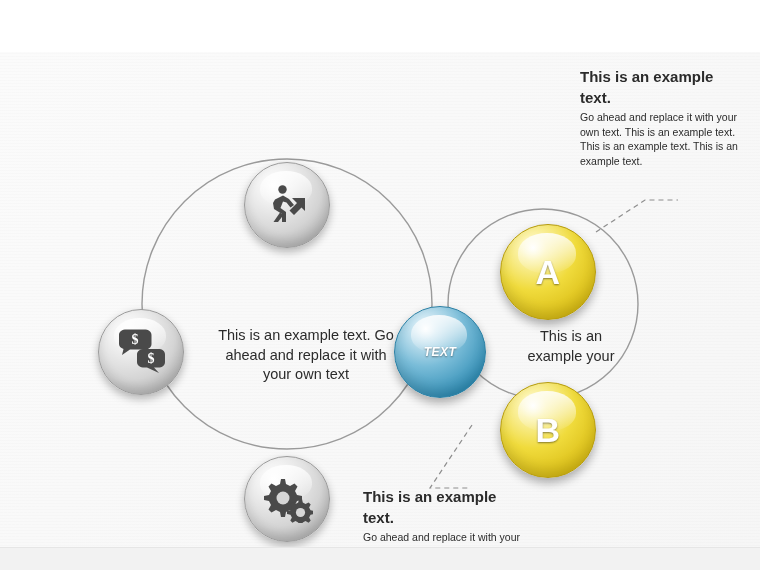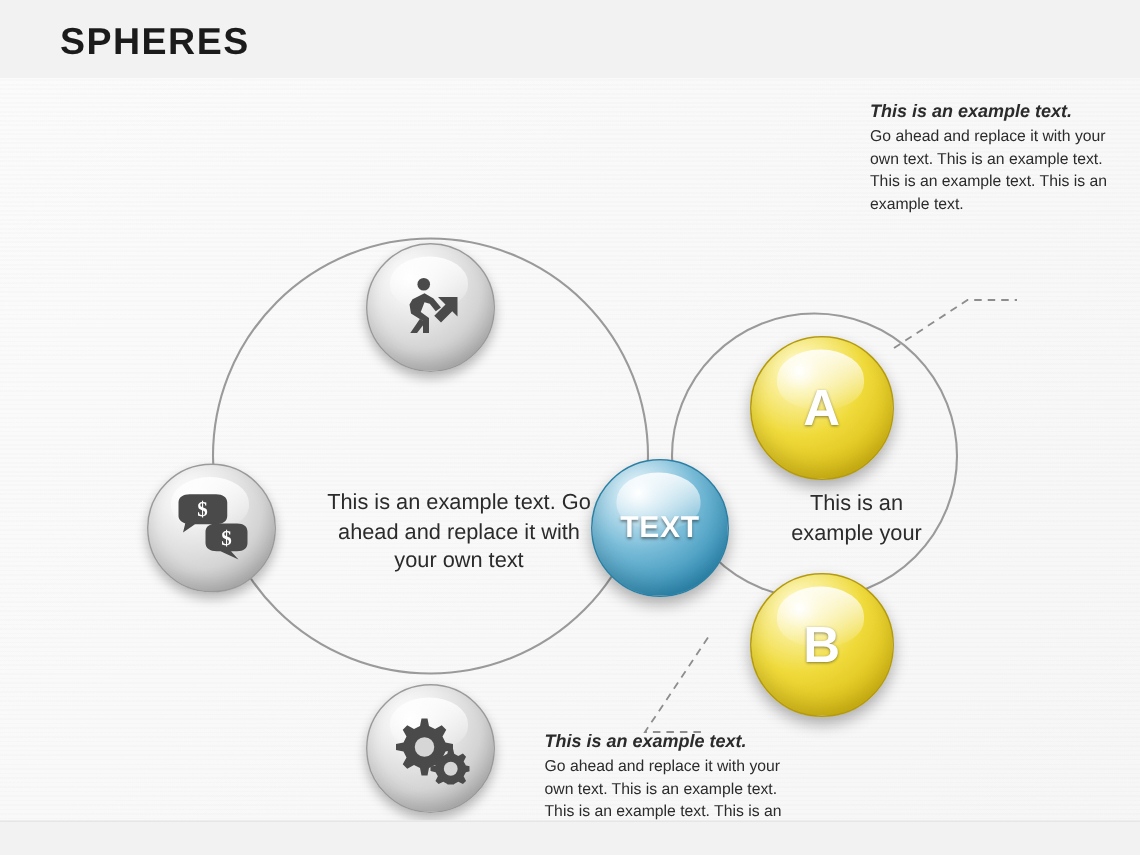--- a/index.html
+++ b/index.html
@@ -110,22 +110,23 @@
     color: #ffffff;
     font-weight: bold;
     text-shadow: 0 1px 2px rgba(0,0,0,0.45);
     pointer-events: none;
   }
   #sphere-a .sphere-label, #sphere-b .sphere-label {
     font-size: 34px;
     letter-spacing: 0.5px;
   }
   #sphere-center .sphere-label {
-    font-size: 20px;
+    font-size: 12px;
     letter-spacing: 0.5px;
+    font-style: italic;
   }
   .sphere-icon {
     position: absolute;
     left: 0;
     top: 0;
     width: 100%;
     height: 100%;
     display: flex;
     align-items: center;
     justify-content: center;
@@ -146,35 +147,31 @@
     width: 168px;
     font-size: 10.5px;
     line-height: 1.42;
     color: #2b2b2b;
     font-family: "Liberation Sans", sans-serif;
   }
   .callout .callout-title {
     font-weight: bold;
     display: block;
     margin-bottom: 1px;
-    font-size: 12px;
-    font-style: italic;
+    font-size: 15px;
   }
   .callout .callout-body {
     display: block;
   }
 </style>
 </head>
 <body>
 
 <div id="slide">
 
-  <div id="title-bar">
-    <div id="slide-title">SPHERES</div>
-  </div>
 
   <div id="canvas">
 
     <svg class="diagram" viewBox="0 0 760 518">
 
       <circle cx="287" cy="252" r="145" fill="none" stroke="#9a9a9a" stroke-width="1.4"></circle>
 
       <circle cx="543" cy="252" r="95" fill="none" stroke="#9a9a9a" stroke-width="1.4"></circle>
 
       <polyline points="596,180 645,148 678,148" fill="none" stroke="#8d8d8d" stroke-width="1.2" stroke-dasharray="5,4"></polyline>

